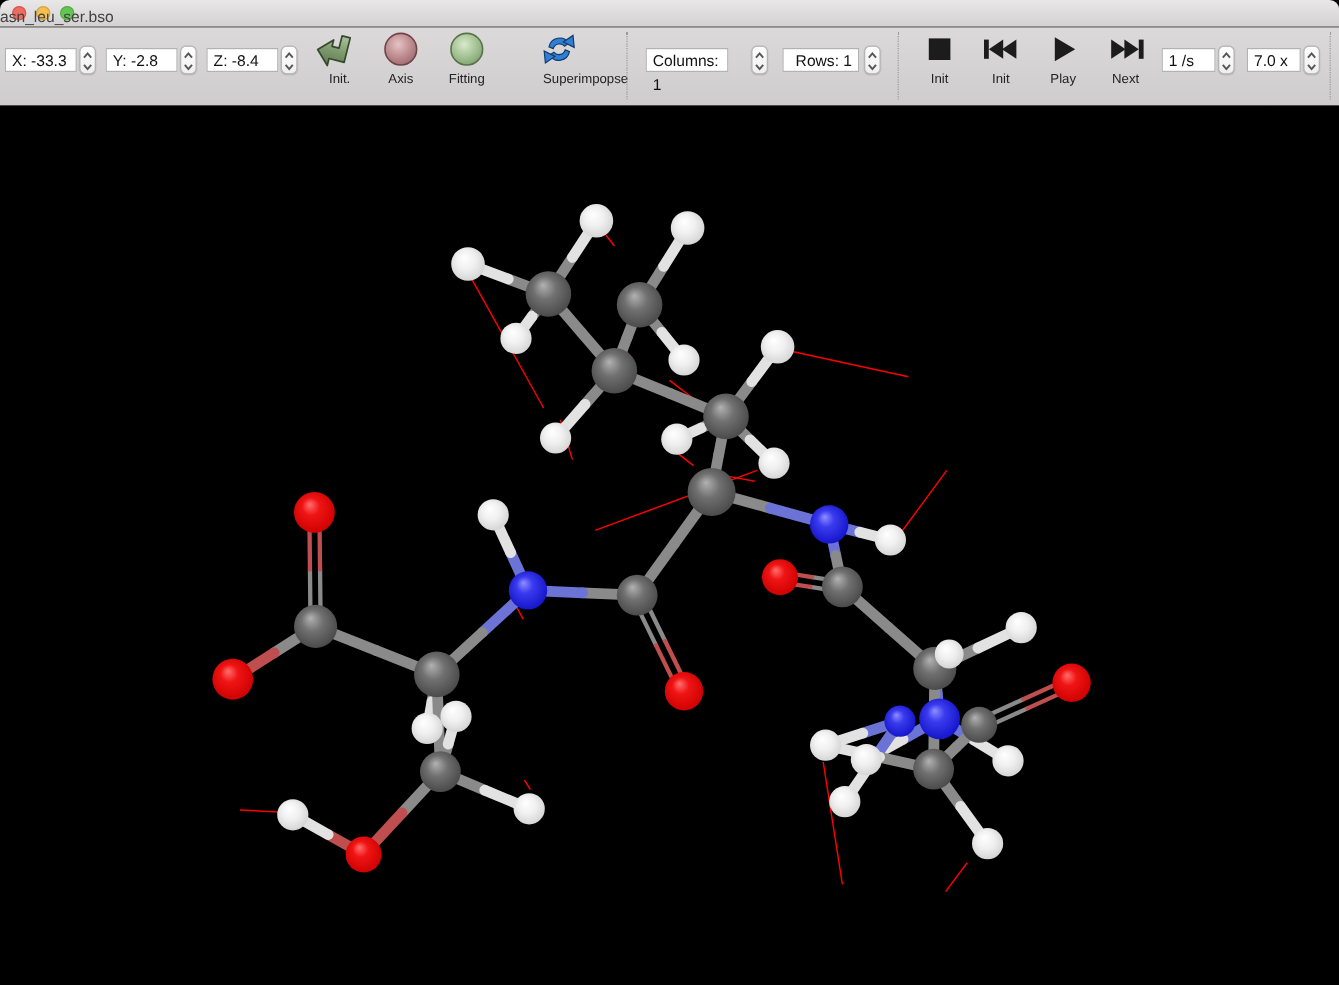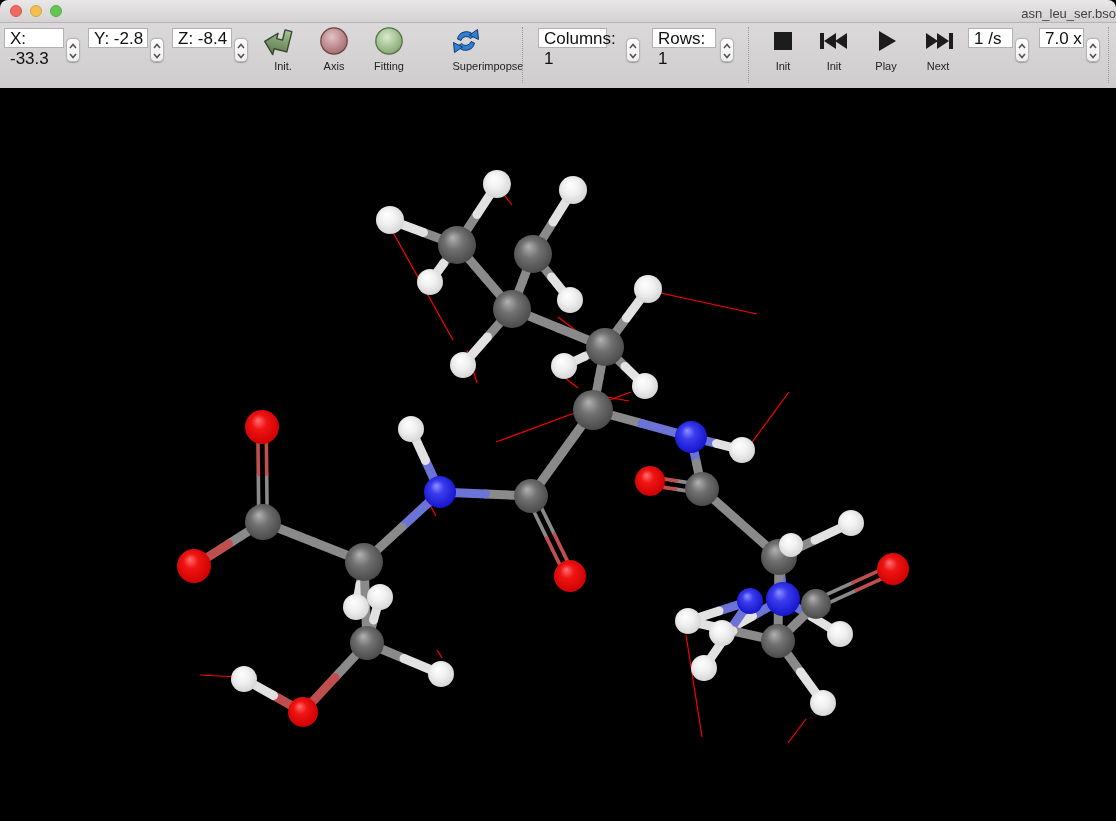--- a/index.html
+++ b/index.html
@@ -7,27 +7,27 @@
   .window{position:relative;width:1116px;height:821px;background:#000;border-radius:8px 8px 4px 4px;overflow:hidden;}
 
   
   .titlebar{position:absolute;left:0;top:0;width:100%;height:22px;
     background:linear-gradient(#e9e7e8,#d3d1d2);border-bottom:1px solid #b6b4b5;}
   .traffic{position:absolute;left:10px;top:5px;display:flex;gap:8px;}
   .tl{width:12px;height:12px;border-radius:50%;display:inline-block;box-sizing:border-box;}
   .tl.red{background:#ed6b60;border:1px solid #d5564c;}
   .tl.yellow{background:#f5bf4f;border:1px solid #d6a243;}
   .tl.green{background:#62c554;border:1px solid #58a942;}
-  .title{position:absolute;left:0;right:0;top:6px;text-align:right;font-size:13px;color:#424242;}
+  .title{position:absolute;left:0;right:0;top:6px;text-align:left;font-size:13px;color:#424242;}
 
   
   .toolbar{position:absolute;left:0;top:23px;width:100%;height:65px;
     background:linear-gradient(#dbd9da,#cecccd);border-bottom:1px solid #7a7a7a;}
-  .spinbox{position:absolute;top:5px;height:20px;line-height:20px;background:#fff;
-    border:1px solid #b2b2b2;font-size:17px;color:#111;padding-left:5px;box-sizing:border-box;}
+  .spinbox{position:absolute;top:17px;height:20px;line-height:20px;background:#fff;
+    border:1px solid #b2b2b2;font-size:13px;color:#111;padding-left:5px;box-sizing:border-box;}
   .stepper{position:absolute;top:15px;width:14px;height:24px;background:linear-gradient(#ffffff,#efefef);
     border:1px solid #b5b5b5;border-radius:5px;box-sizing:border-box;box-shadow:0 0.5px 1px rgba(0,0,0,.25);}
   .stepper svg{display:block;margin:1px auto 0 auto;}
   .tlabel{position:absolute;top:37px;font-size:11px;color:#232323;text-align:center;transform:translateX(-50%);white-space:nowrap;}
   .ticon{position:absolute;}
   .sep{position:absolute;top:4px;height:56px;width:0;border-left:1px dotted #9a9a9a;}
 
   
   .canvas{position:absolute;left:0;top:88px;width:1116px;height:733px;background:#000;}
   .canvas svg{display:block;}
@@ -131,21 +131,21 @@
     <div class="sep" style="left:522px;"></div>
 
     <div class="spinbox" style="left:538px;width:69px;">Columns: 1</div>
     <div class="stepper" style="left:626px;">
       <svg viewBox="0 0 12 22" width="12" height="22">
           <path d="M3 8 L6 4.5 L9 8" fill="none" stroke="#555" stroke-width="1.6"></path>
           <path d="M3 14 L6 17.5 L9 14" fill="none" stroke="#555" stroke-width="1.6"></path>
         </svg>
     </div>
 
-    <div class="spinbox" style="left:652px;width:64px;">Rows: 1</div>
+    <div class="spinbox" style="left:652px;width:64px;text-align:center;">Rows: 1</div>
     <div class="stepper" style="left:720px;">
       <svg viewBox="0 0 12 22" width="12" height="22">
           <path d="M3 8 L6 4.5 L9 8" fill="none" stroke="#555" stroke-width="1.6"></path>
           <path d="M3 14 L6 17.5 L9 14" fill="none" stroke="#555" stroke-width="1.6"></path>
         </svg>
     </div>
 
     <div class="sep" style="left:748px;"></div>
 
     <div class="ticon" style="left:773px;top:8px;">

